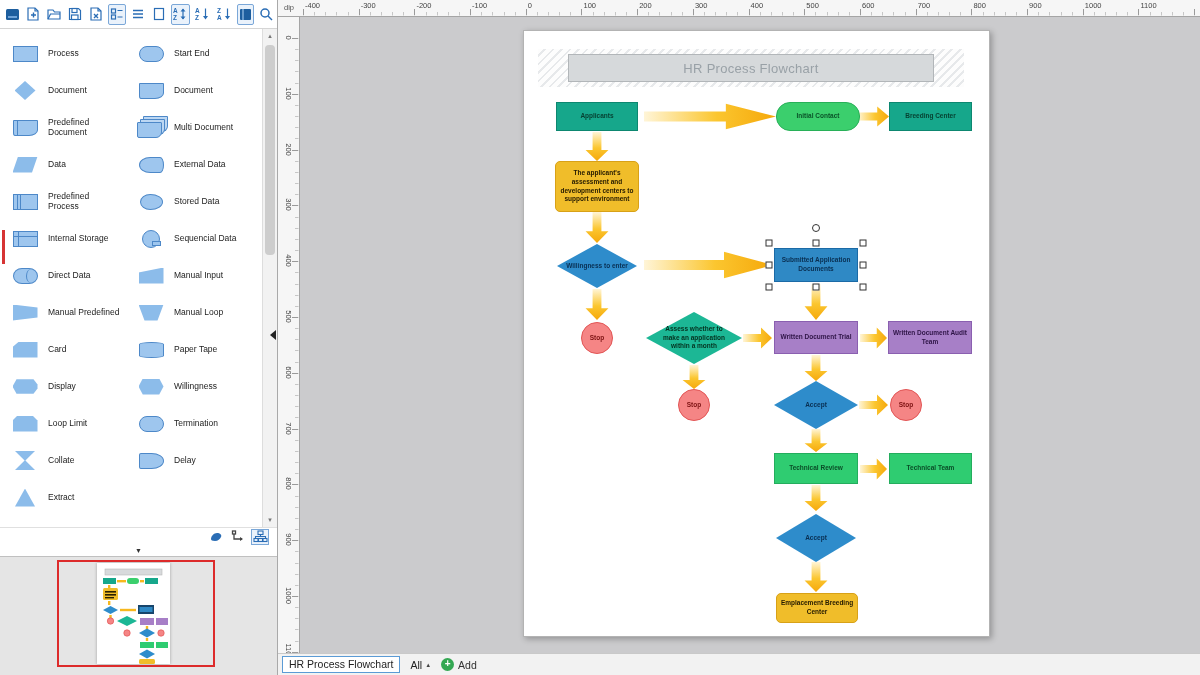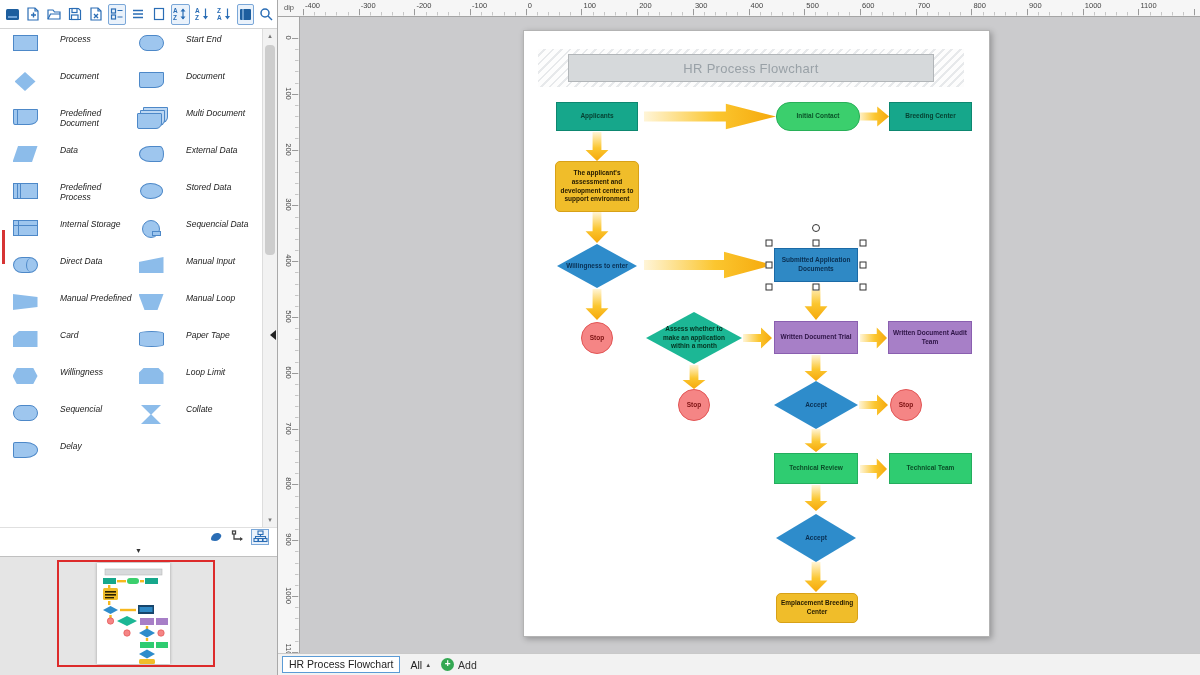--- a/index.html
+++ b/index.html
@@ -8,21 +8,21 @@
 
   
   #left-panel { position:absolute; left:0; top:0; width:278px; height:675px; background:#fff; border-right:1px solid #a9a9a9; display:flex; flex-direction:column; }
   #top-toolbar { height:28px; display:flex; align-items:center; gap:3px; padding:0 4px; background:#fff; }
   .tbtn { width:21px; height:21px; display:flex; align-items:center; justify-content:center; border:1px solid transparent; border-radius:2px; }
   .tbtn.sel { border:1px solid #7aa7d8; background:#eaf2fb; }
   .tbtn svg { display:block; }
 
   #palette-wrap { flex:1; position:relative; overflow:hidden; border-top:1px solid #d5d5d5; }
   #palette { position:absolute; left:0; top:0; right:15px; bottom:0; display:grid; grid-template-columns:1fr 1fr; grid-auto-rows:37px; padding:6px 0 0 10px; overflow:hidden; }
-  .pitem { display:flex; gap:20px; cursor:pointer;font-style:italic; }
+  .pitem { display:flex; align-items:center; gap:8px; cursor:pointer; }
   .plabel { font-size:8.5px; color:#222; line-height:1.15; width:72px; }
   .psbox { width:30px; display:flex; justify-content:center; }
   .ps { position:relative; width:25px; height:16px; background:#9ec6ee; border:1px solid #4d88c8; }
   .ps-startend,.ps-termination { border-radius:8px; }
   .ps-decision { width:21px; height:19px; border:none; clip-path:polygon(50% 0,100% 50%,50% 100%,0 50%); background:#8cbcea; }
   .ps-subprocess::before { content:""; position:absolute; left:3px; top:0; bottom:0; border-left:1px solid #4d88c8; }
   .ps-subprocess::after { content:""; position:absolute; right:3px; top:0; bottom:0; border-right:1px solid #4d88c8; }
   .ps-document,.ps-predefined-document { border-radius:1px 1px 9px 2px / 1px 1px 6px 3px; }
   .ps-predefined-document::before { content:""; position:absolute; left:3px; top:0; bottom:0; border-left:1px solid #4d88c8; }
   .ps-multi-document { margin-left:-4px; margin-top:4px; box-shadow:3px -3px 0 -1px #bcd7f3,3px -3px 0 0 #4d88c8,6px -6px 0 -1px #bcd7f3,6px -6px 0 0 #4d88c8; border-radius:1px 1px 6px 2px; }
@@ -337,56 +337,68 @@
             <span class="plabel">Card</span>
           </div>
 
           <div class="pitem" style="--i: 18;">
             <span class="psbox">
               <span class="ps ps-paper-tape"></span>
             </span>
             <span class="plabel">Paper Tape</span>
           </div>
 
+          <div class="pitem" style="--i: 19;">
+            <span class="psbox">
+              <span class="ps ps-display"></span>
+            </span>
+            <span class="plabel">Display</span>
+          </div>
 
           <div class="pitem" style="--i: 20;">
             <span class="psbox">
               <span class="ps ps-preparation"></span>
             </span>
             <span class="plabel">Willingness</span>
           </div>
 
           <div class="pitem" style="--i: 21;">
             <span class="psbox">
               <span class="ps ps-loop-limit"></span>
             </span>
             <span class="plabel">Loop Limit</span>
           </div>
 
           <div class="pitem" style="--i: 22;">
             <span class="psbox">
               <span class="ps ps-termination"></span>
             </span>
-            <span class="plabel">Sequencial</span>
+            <span class="plabel">Termination</span>
           </div>
 
           <div class="pitem" style="--i: 23;">
             <span class="psbox">
               <span class="ps ps-collate"></span>
             </span>
             <span class="plabel">Collate</span>
           </div>
 
           <div class="pitem" style="--i: 24;">
             <span class="psbox">
               <span class="ps ps-delay"></span>
             </span>
             <span class="plabel">Delay</span>
           </div>
 
+          <div class="pitem" style="--i: 25;">
+            <span class="psbox">
+              <span class="ps ps-extract"></span>
+            </span>
+            <span class="plabel">Extract</span>
+          </div>
         </div>
       <div id="pal-scrollbar">
         <div class="scr-arrow" id="scr-up">▴</div>
         <div id="scr-thumb"></div>
         <div class="scr-arrow" id="scr-down">▾</div>
       </div>
     </div>
 
     <div id="panel-footer">
       <span class="fbtn">

